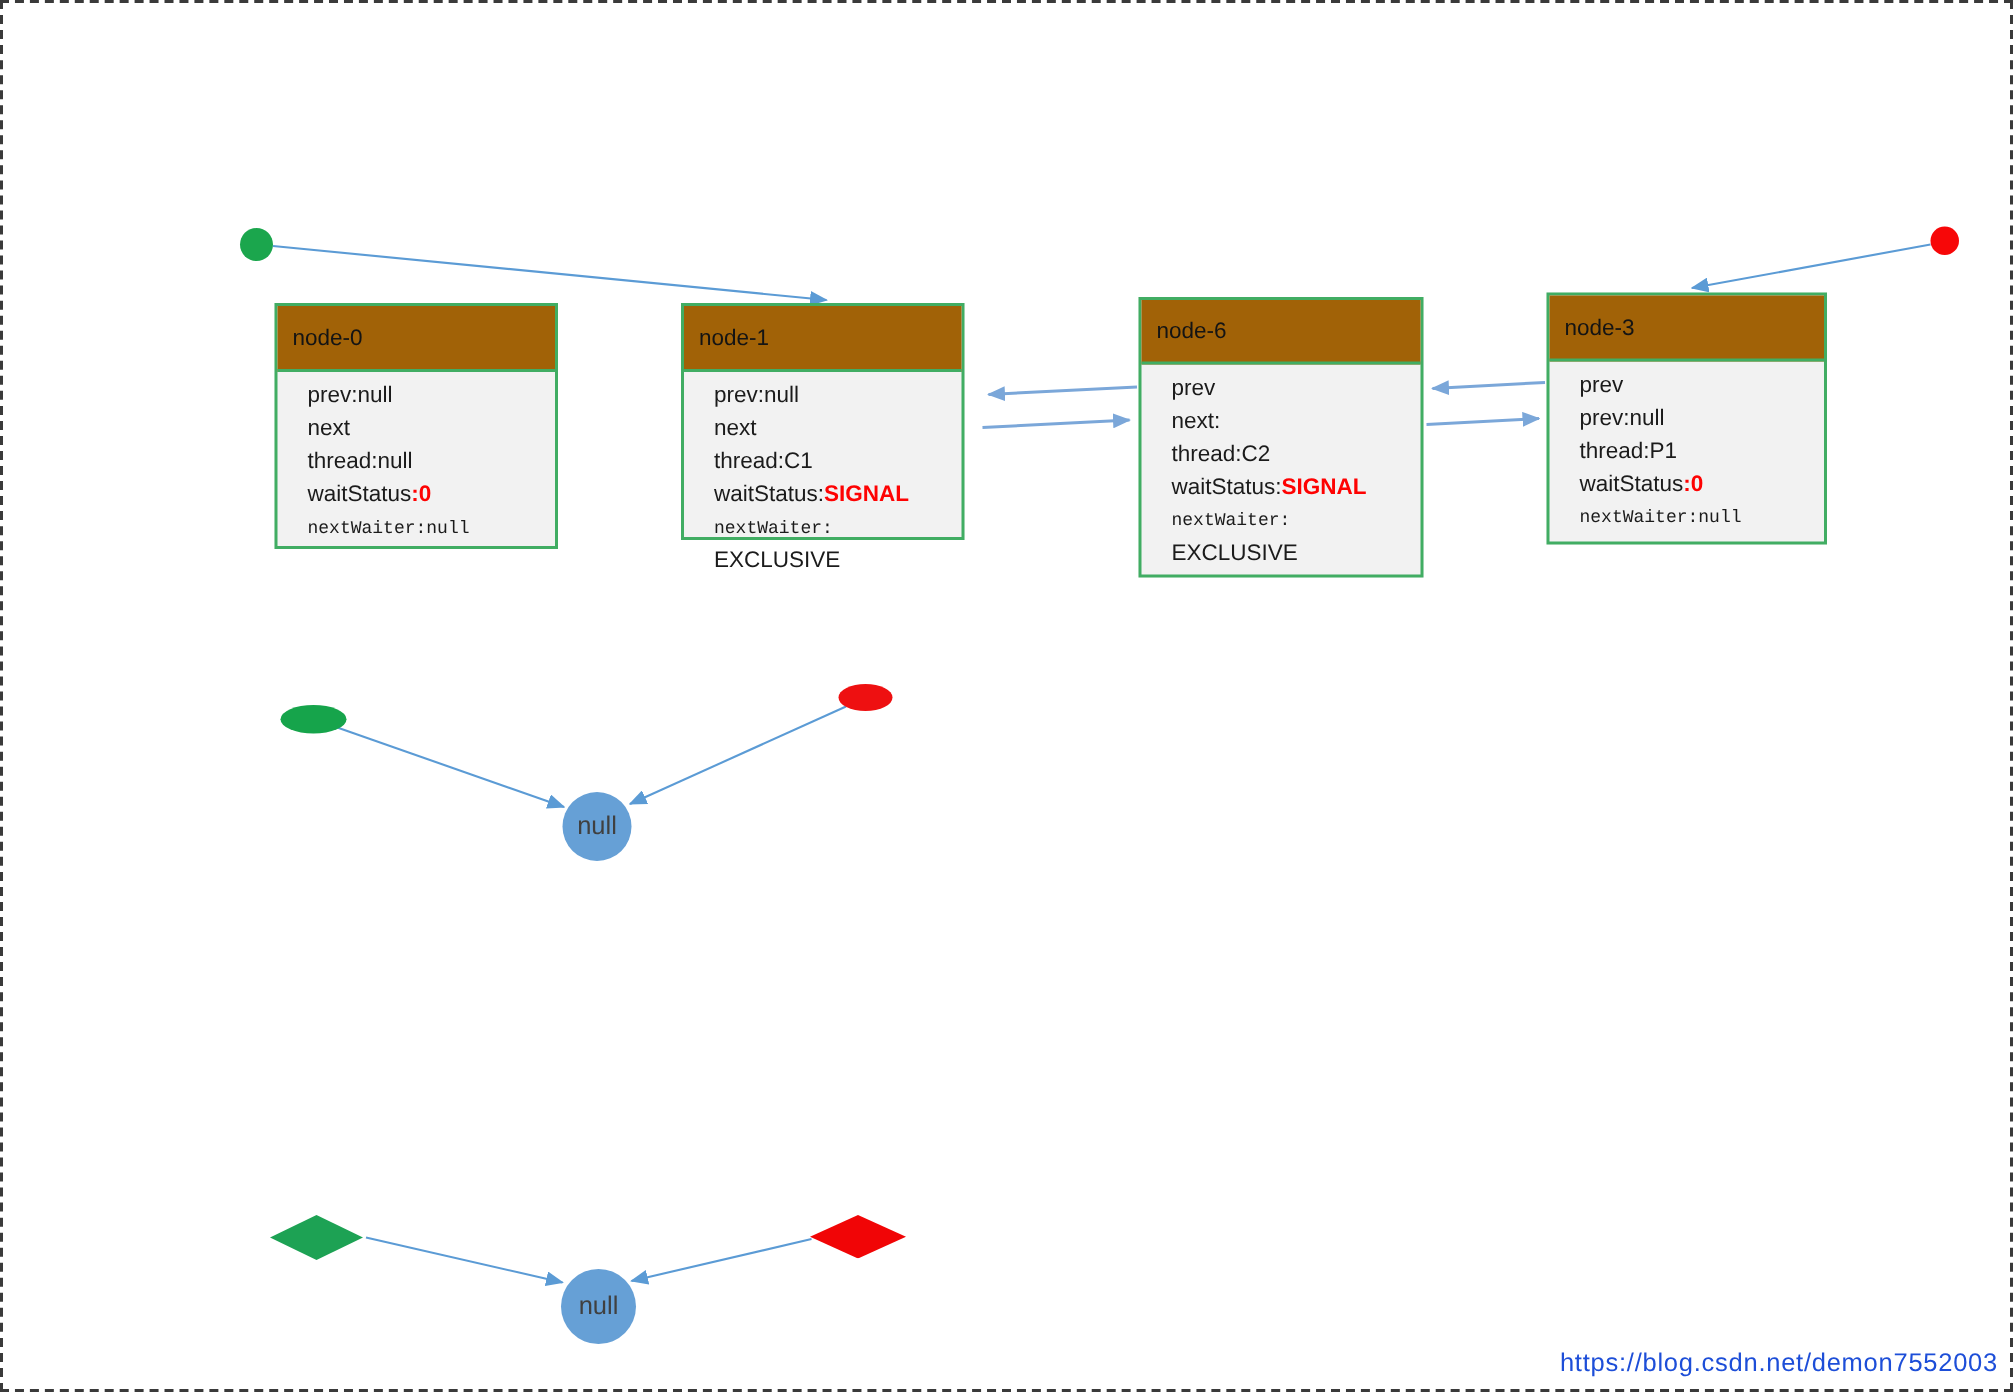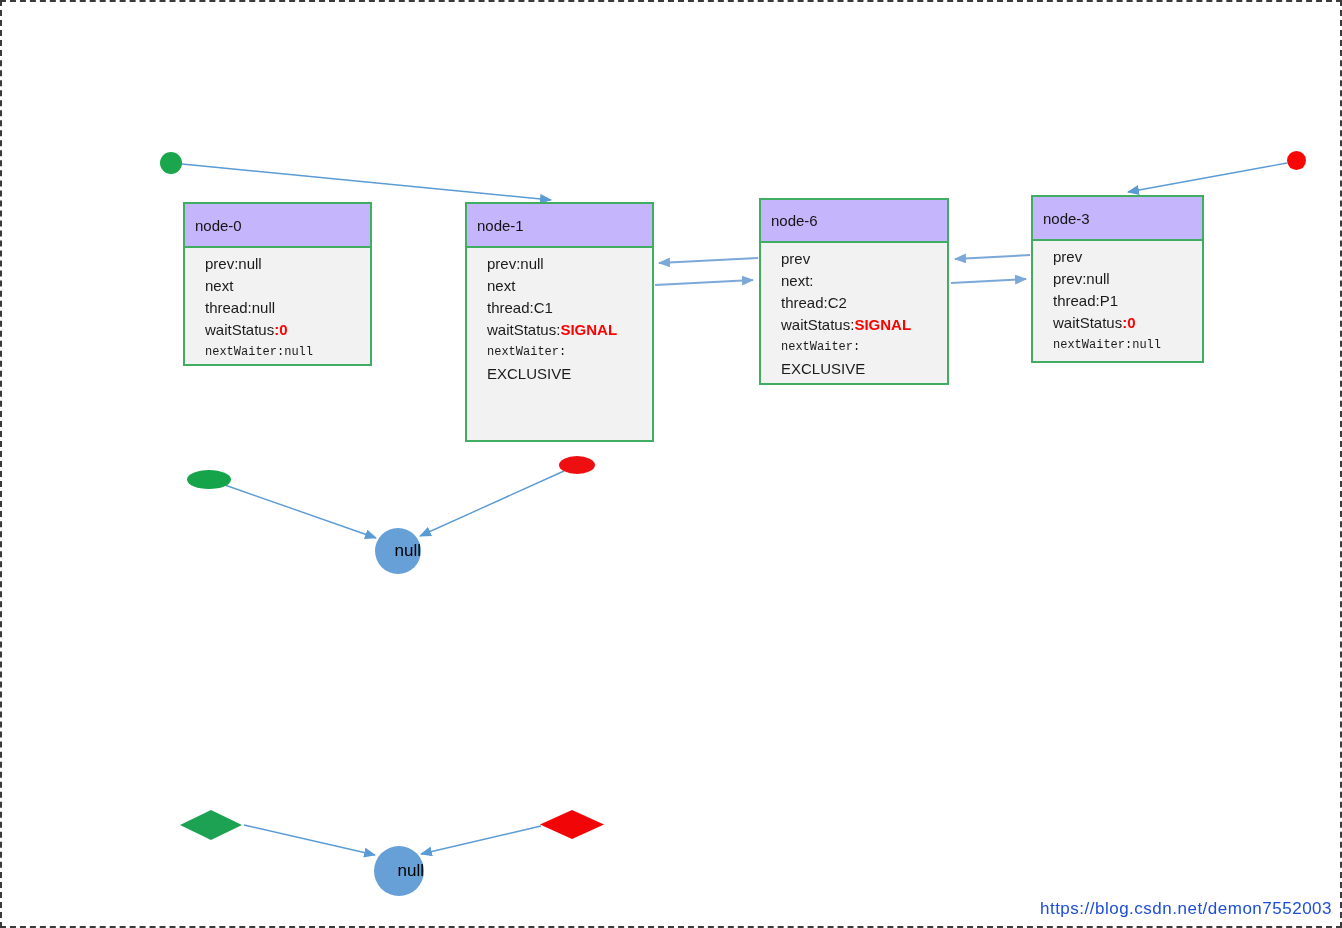--- a/index.html
+++ b/index.html
@@ -7,43 +7,43 @@
     position:relative;width:1342px;height:928px;background:#ffffff;
     border:2px dashed #3a3a3a;box-sizing:border-box;overflow:hidden;
     font-family:"Liberation Sans",sans-serif;
   }
   .edges{position:absolute;left:0;top:0;width:1342px;height:928px;pointer-events:none;}
   
   .node{
     position:absolute;box-sizing:border-box;border:2px solid #41ad63;background:#f2f2f2;
   }
   .node-header{
-    box-sizing:border-box;background:#c4b5fd;border-bottom:2px solid #41ad63;
+    box-sizing:border-box;background:#a16207;border-bottom:2px solid #41ad63;
     display:flex;align-items:center;padding-left:10px;
     font-size:15px;color:#141414;
   }
   .node-body{padding:5px 0 0 20px;}
   .field{
     height:22px;line-height:22px;font-size:15px;color:#1b1b1b;white-space:nowrap;
   }
   .field.mono{font-family:Liberation Mono, monospace;font-size:12px;}
   .field .red{color:#fe0202;font-weight:700;}
   
   .dot{position:absolute;border-radius:50%;}
   .dot.green{background:#1ba64d;}
   .dot.red{background:#f70708;}
   .ellipse{position:absolute;border-radius:50%;}
   .ellipse.green{background:#16a44b;}
   .ellipse.red{background:#ee1011;}
   .diamond{position:absolute;clip-path:polygon(50% 0,100% 50%,50% 100%,0 50%);}
   .diamond.green{background:#1da254;}
   .diamond.red{background:#f10506;}
   .null-circle{
-    position:absolute;border-radius:50%;background:#66a0d6;color:#000000;
-    display:flex;align-items:center;justify-content:flex-end;font-size:17px;
+    position:absolute;border-radius:50%;background:#66a0d6;color:#404040;
+    display:flex;align-items:center;justify-content:center;font-size:17px;
   }
   .watermark{
     position:absolute;right:8px;top:897px;font-size:17px;color:#1d4ed8;
     font-family:"Liberation Sans",sans-serif;letter-spacing:0.5px;
   }
 </style>
 </head>
 <body>
 
 <div class="canvas">
@@ -78,21 +78,21 @@
       </div>
     <div class="node-body">
         <div class="field"><span>prev:null</span></div>
         <div class="field"><span>next</span></div>
         <div class="field"><span>thread:null</span></div>
         <div class="field"><span>waitStatus</span><span class="red">:0</span></div>
         <div class="field mono"><span>nextWaiter:null</span></div>
       </div>
   </div>
 
-  <div class="node" style="left:463px;top:200px;width:189px;height:240px;">
+  <div class="node" style="left:452px;top:200px;width:189px;height:158px;">
     <div class="node-header" style="height:44px;">
         <span>node-1</span>
       </div>
     <div class="node-body">
         <div class="field"><span>prev:null</span></div>
         <div class="field"><span>next</span></div>
         <div class="field"><span>thread:C1</span></div>
         <div class="field"><span>waitStatus:</span><span class="red">SIGNAL</span></div>
         <div class="field mono"><span>nextWaiter:</span></div>
         <div class="field"><span>EXCLUSIVE</span></div>
@@ -106,21 +106,21 @@
     <div class="node-body">
         <div class="field"><span>prev</span></div>
         <div class="field"><span>next:</span></div>
         <div class="field"><span>thread:C2</span></div>
         <div class="field"><span>waitStatus:</span><span class="red">SIGNAL</span></div>
         <div class="field mono"><span>nextWaiter:</span></div>
         <div class="field"><span>EXCLUSIVE</span></div>
       </div>
   </div>
 
-  <div class="node" style="left:1029px;top:193px;width:173px;height:168px;">
+  <div class="node" style="left:1029px;top:193px;width:187px;height:168px;">
     <div class="node-header" style="height:44px;">
         <span>node-3</span>
       </div>
     <div class="node-body">
         <div class="field"><span>prev</span></div>
         <div class="field"><span>prev:null</span></div>
         <div class="field"><span>thread:P1</span></div>
         <div class="field"><span>waitStatus</span><span class="red">:0</span></div>
         <div class="field mono"><span>nextWaiter:null</span></div>
       </div>

